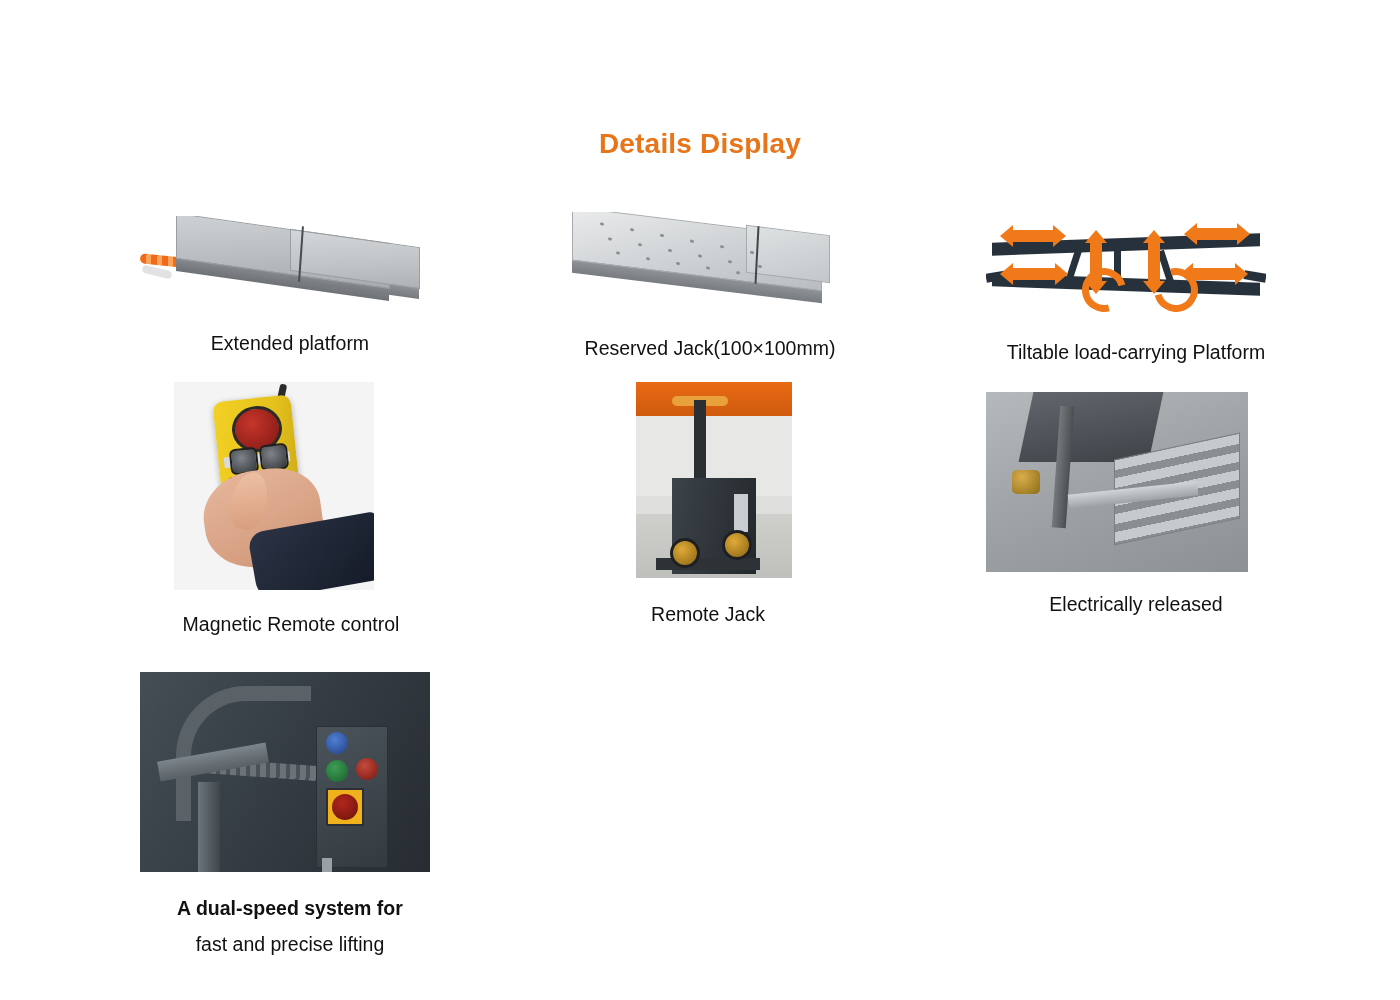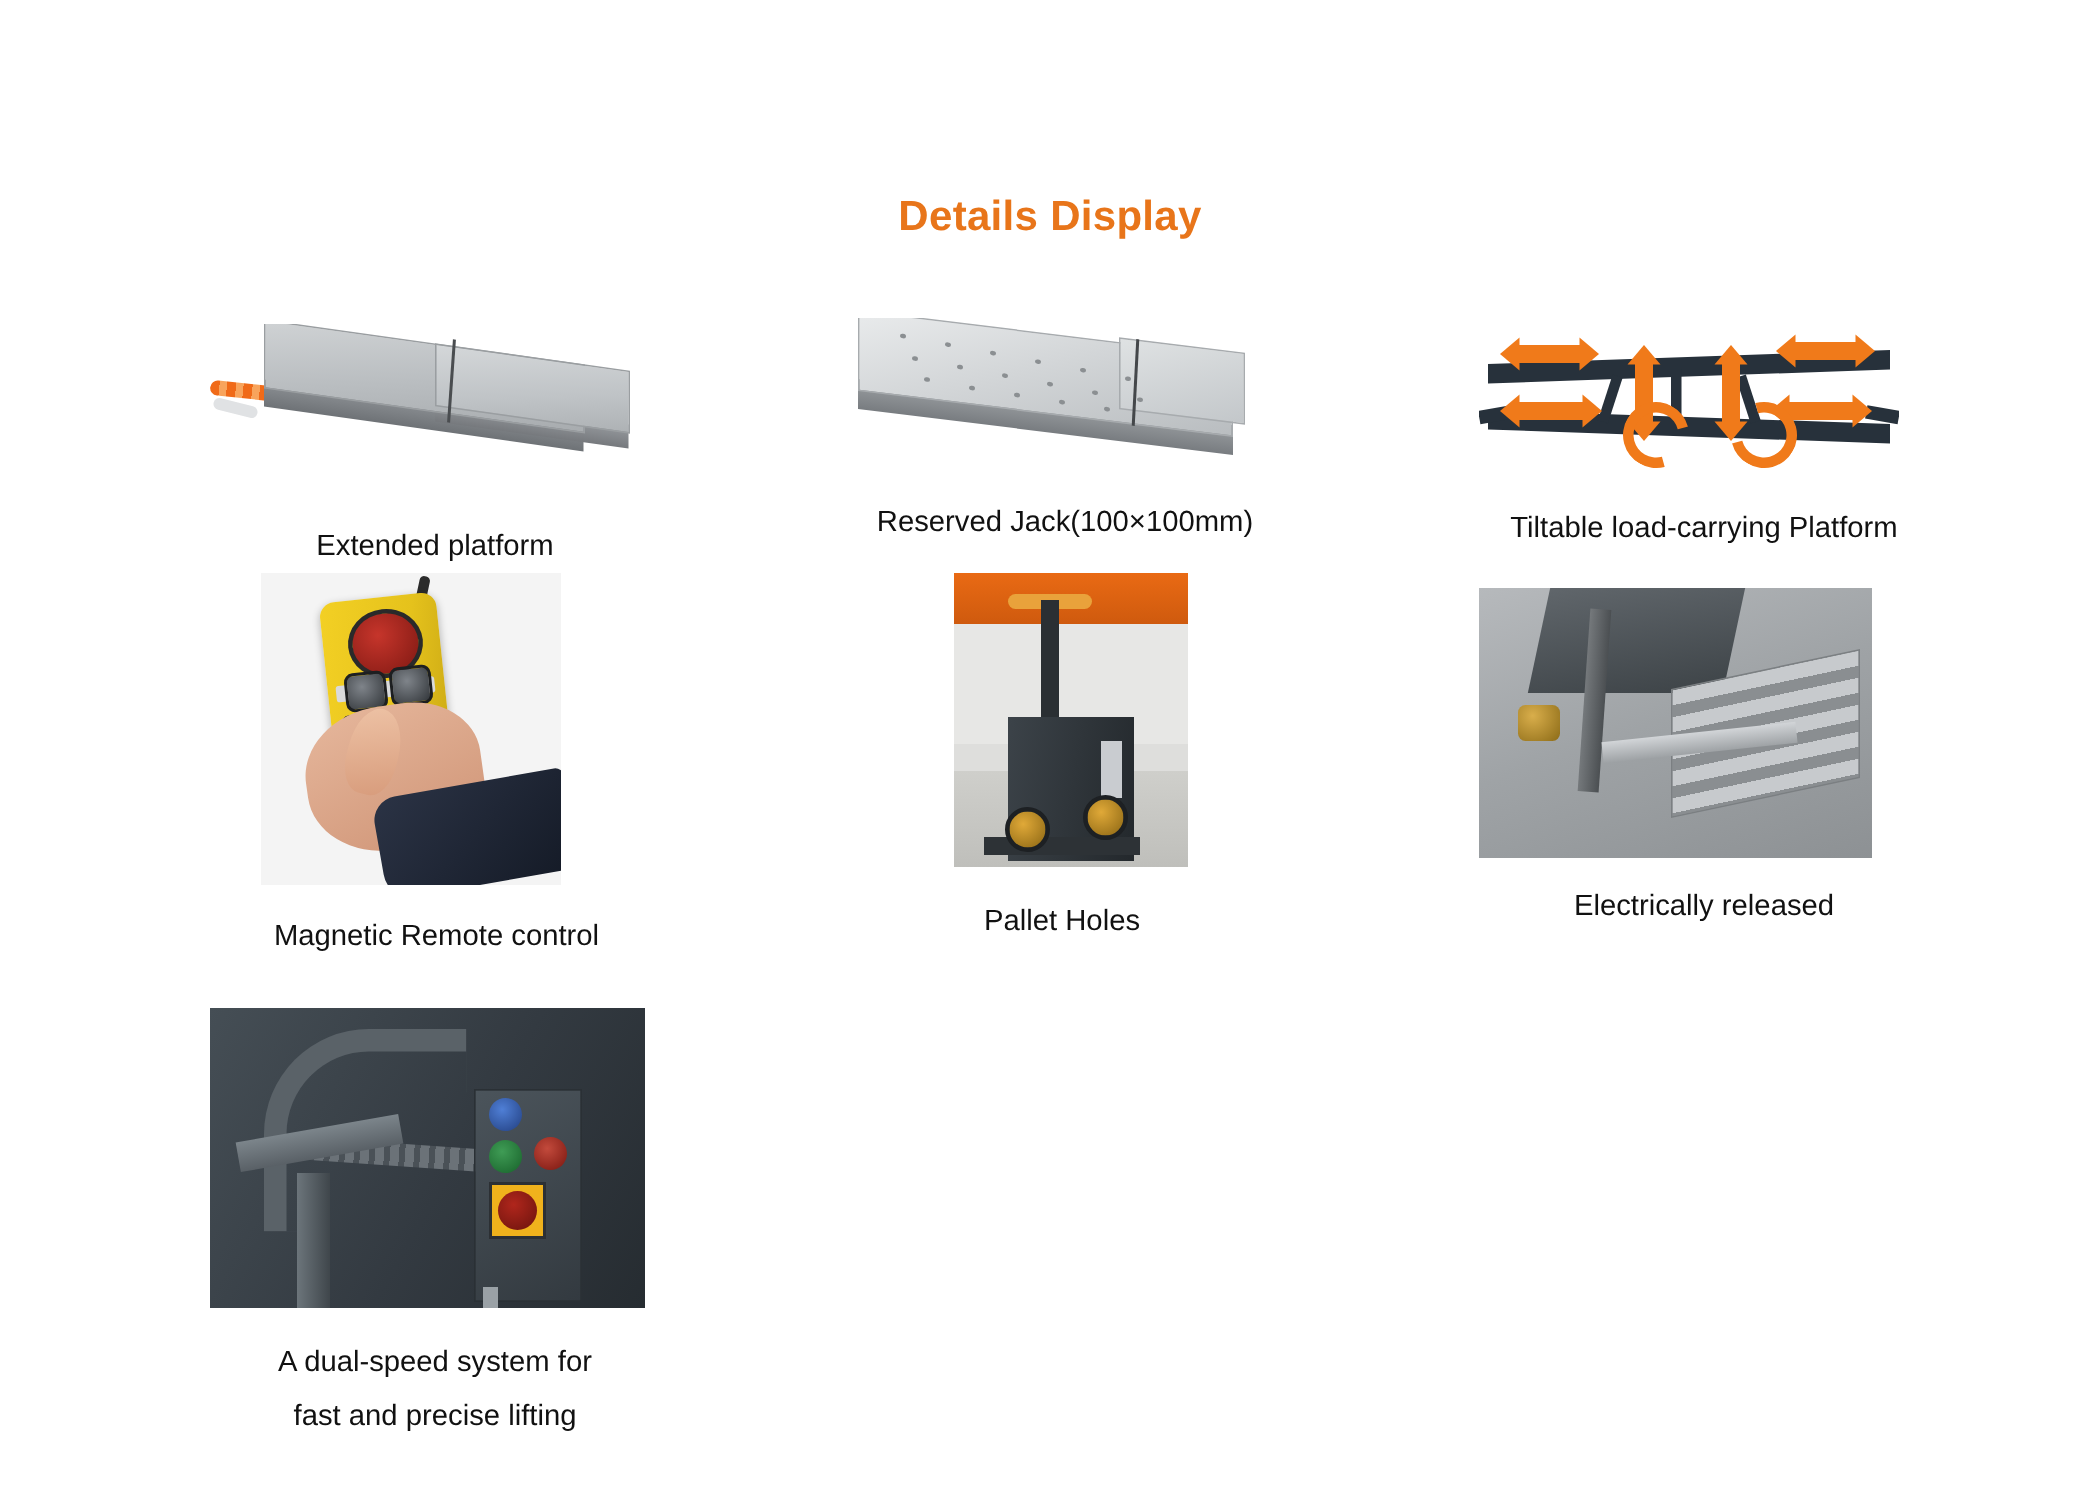--- a/index.html
+++ b/index.html
@@ -446,21 +446,21 @@
   <div class="cell" style="left:140px; top:216px; width:300px;">
     <div class="photo p1" style="width:300px; height:96px;">
       <div class="plat1-cable"></div>
       <div class="plat1-cable2"></div>
       <div class="plat1-side"></div>
       <div class="plat1-side2"></div>
       <div class="plat1-top"></div>
       <div class="plat1-top2"></div>
       <div class="plat1-seam"></div>
     </div>
-    <div class="caption" style="margin-top:34px;">Extended platform</div>
+    <div class="caption" style="margin-top:13px;">Extended platform</div>
   </div>
 
   <div class="cell" style="left:560px; top:212px; width:300px;">
     <div class="photo p1" style="width:300px; height:100px;">
       <div class="plat2-side"></div>
       <div class="plat2-top"></div>
       <div class="plat2-top2"></div>
       <div class="plat2-seam"></div>
       <div class="holes">
         <div class="hole" style="left:10px;  top:4px;"></div>
@@ -538,21 +538,21 @@
       <div class="pj-wall"></div>
       <div class="pj-floor"></div>
       <div class="pj-handle"></div>
       <div class="pj-mast"></div>
       <div class="pj-body"></div>
       <div class="pj-label"></div>
       <div class="pj-forks"></div>
       <div class="pj-wheel" style="left:34px; top:156px;"></div>
       <div class="pj-wheel" style="left:86px; top:148px;"></div>
     </div>
-    <div class="caption" style="margin-top:18px;">Pallet Holes</div>
+    <div class="caption" style="margin-top:18px;">Remote Jack</div>
   </div>
 
   <div class="cell" style="left:986px; top:392px; width:300px;">
     <div class="photo p6" style="width:262px; height:180px;">
       <div class="lk-plate"></div>
       <div class="lk-dark"></div>
       <div class="lk-rack"></div>
       <div class="lk-arm"></div>
       <div class="lk-bar"></div>
       <div class="lk-brass"></div>
@@ -569,17 +569,17 @@
       <div class="ds-post"></div>
       <div class="ds-panel"></div>
       <div class="ds-knob" style="left:186px; top:60px; background:radial-gradient(circle at 40% 35%,#4f7fd6,#223f80);"></div>
       <div class="ds-knob" style="left:186px; top:88px; background:radial-gradient(circle at 40% 35%,#3f9c55,#17612a);"></div>
       <div class="ds-knob" style="left:216px; top:86px; background:radial-gradient(circle at 40% 35%,#c34a3c,#7a160f);"></div>
       <div class="ds-switch">
         <div class="ds-switch-in"></div>
       </div>
       <div class="ds-bolt"></div>
     </div>
-    <div class="caption" style="margin-top:18px;">A dual-speed system for</div>
+    <div class="caption" style="margin-top:18px;font-weight:bold;">A dual-speed system for</div>
     <div class="caption">fast and precise lifting</div>
   </div>
 
 </div>
 
 </body></html>

